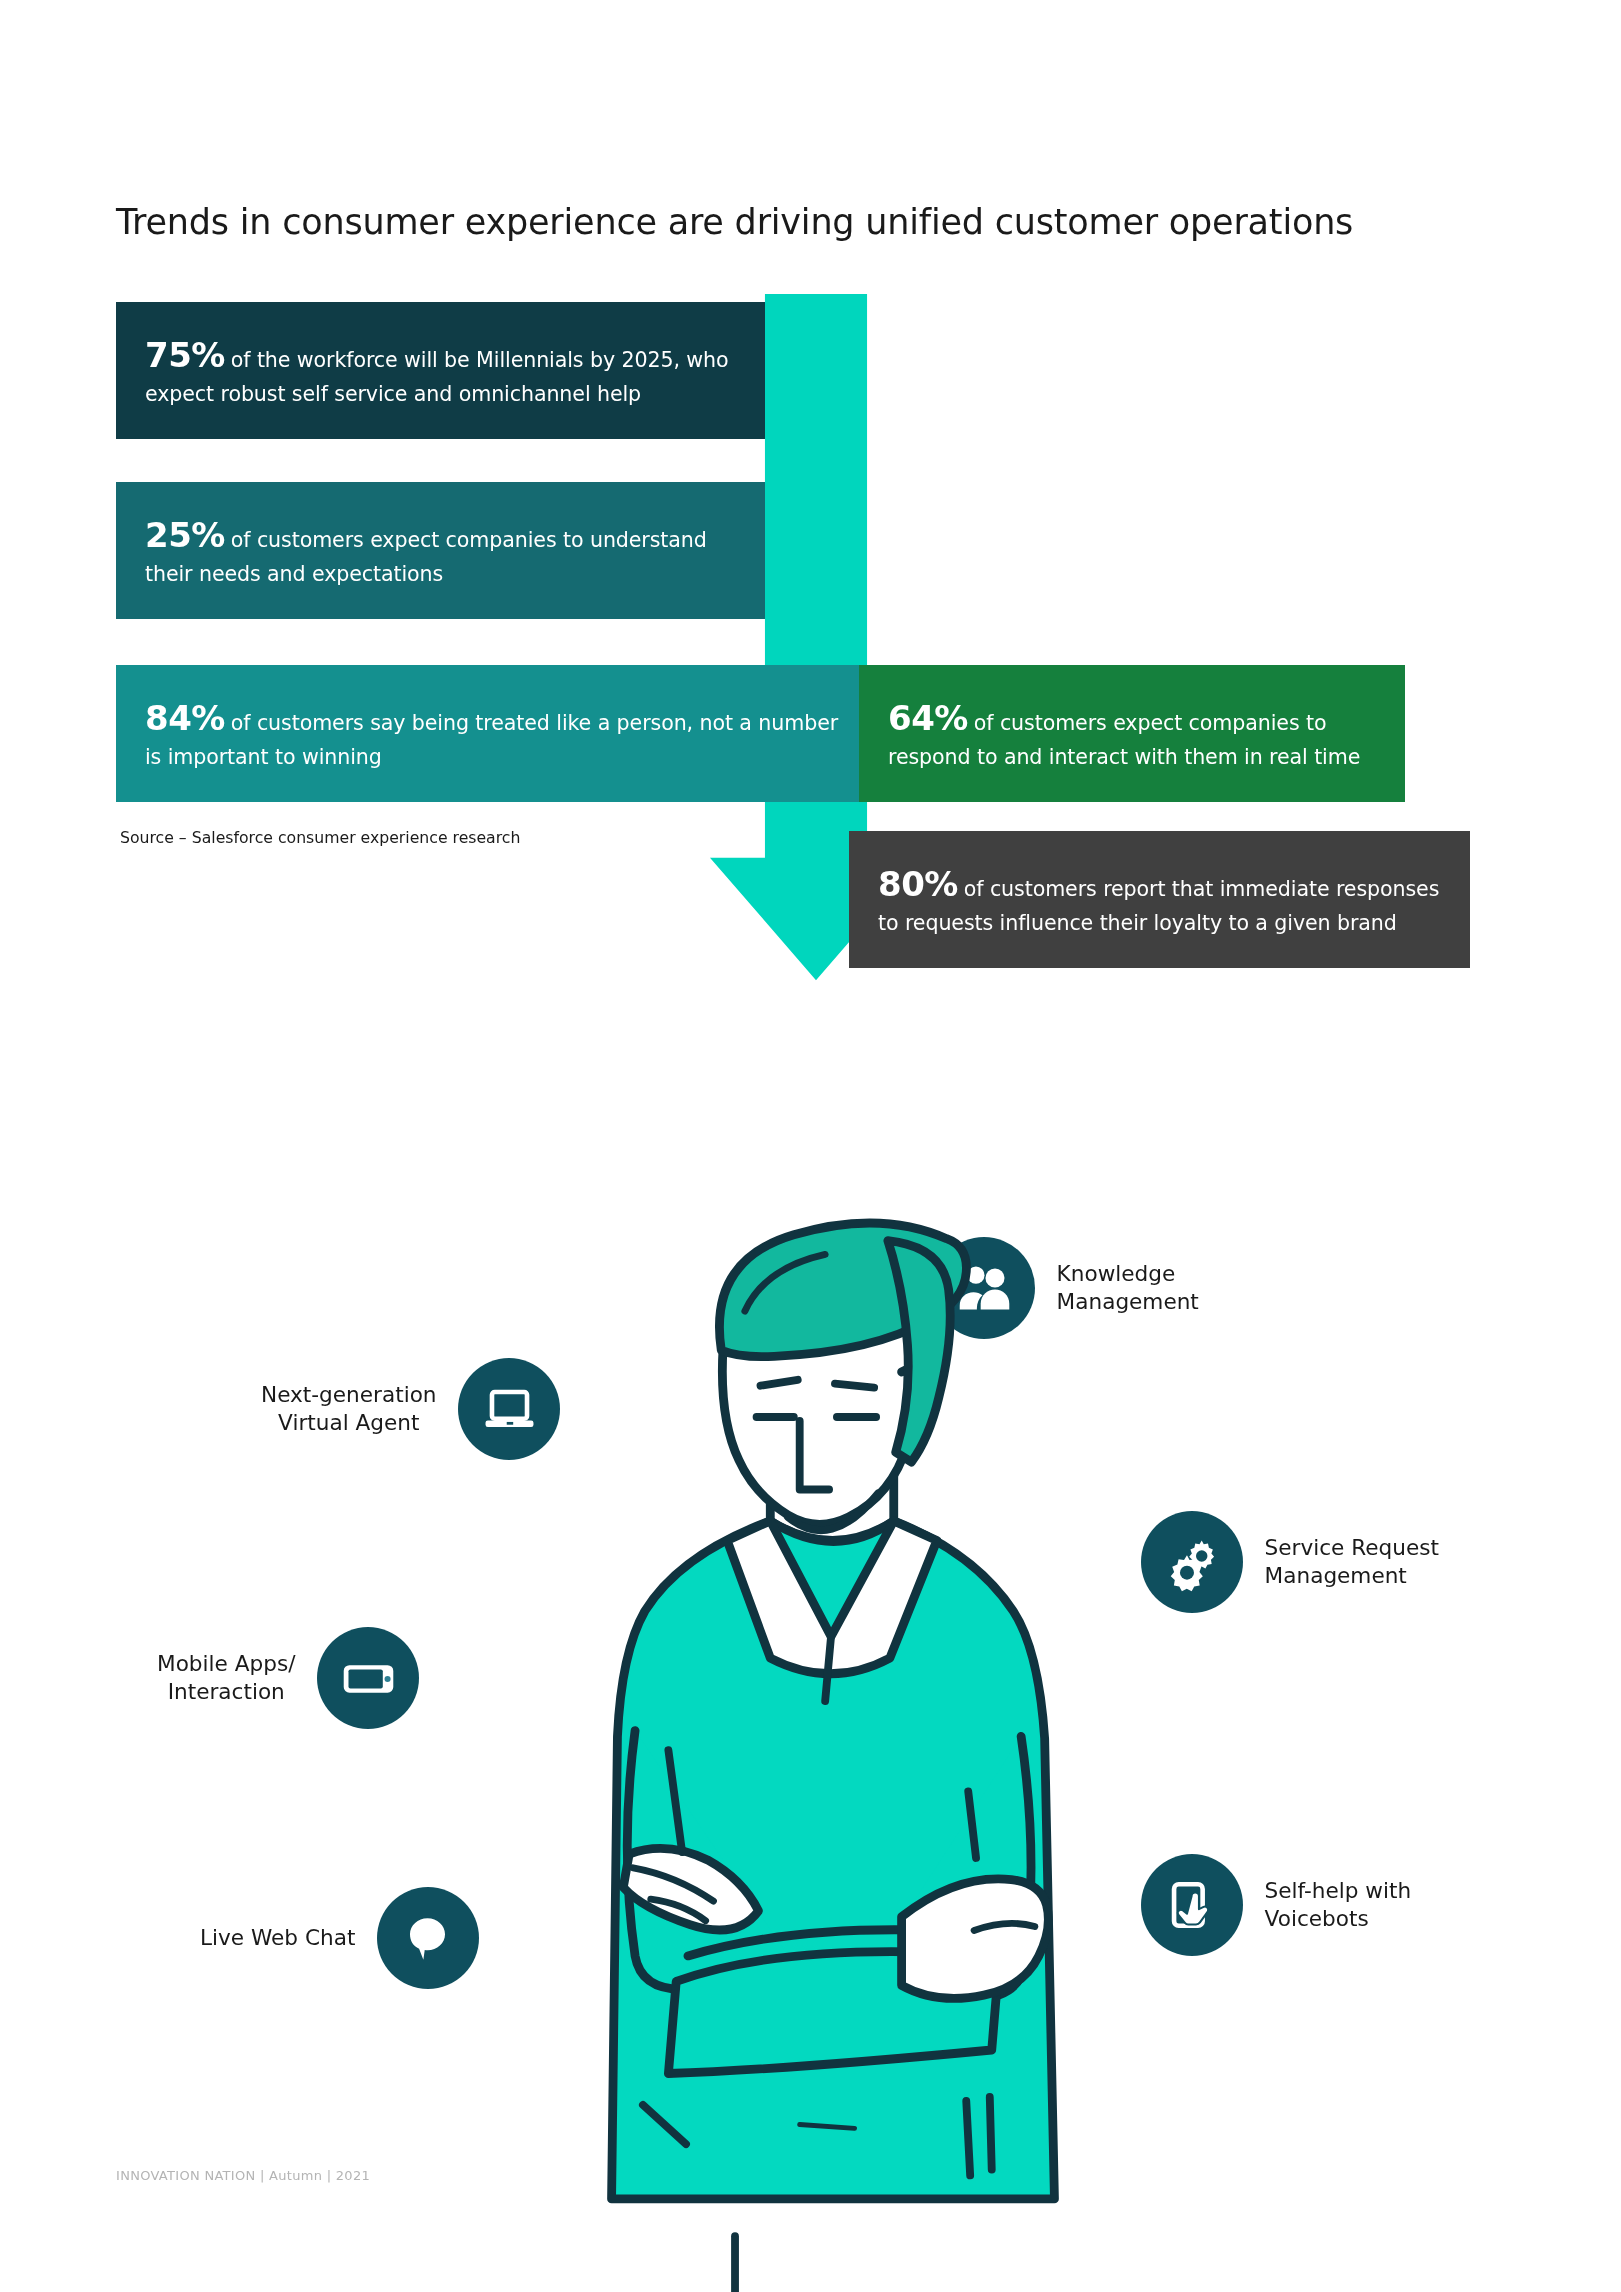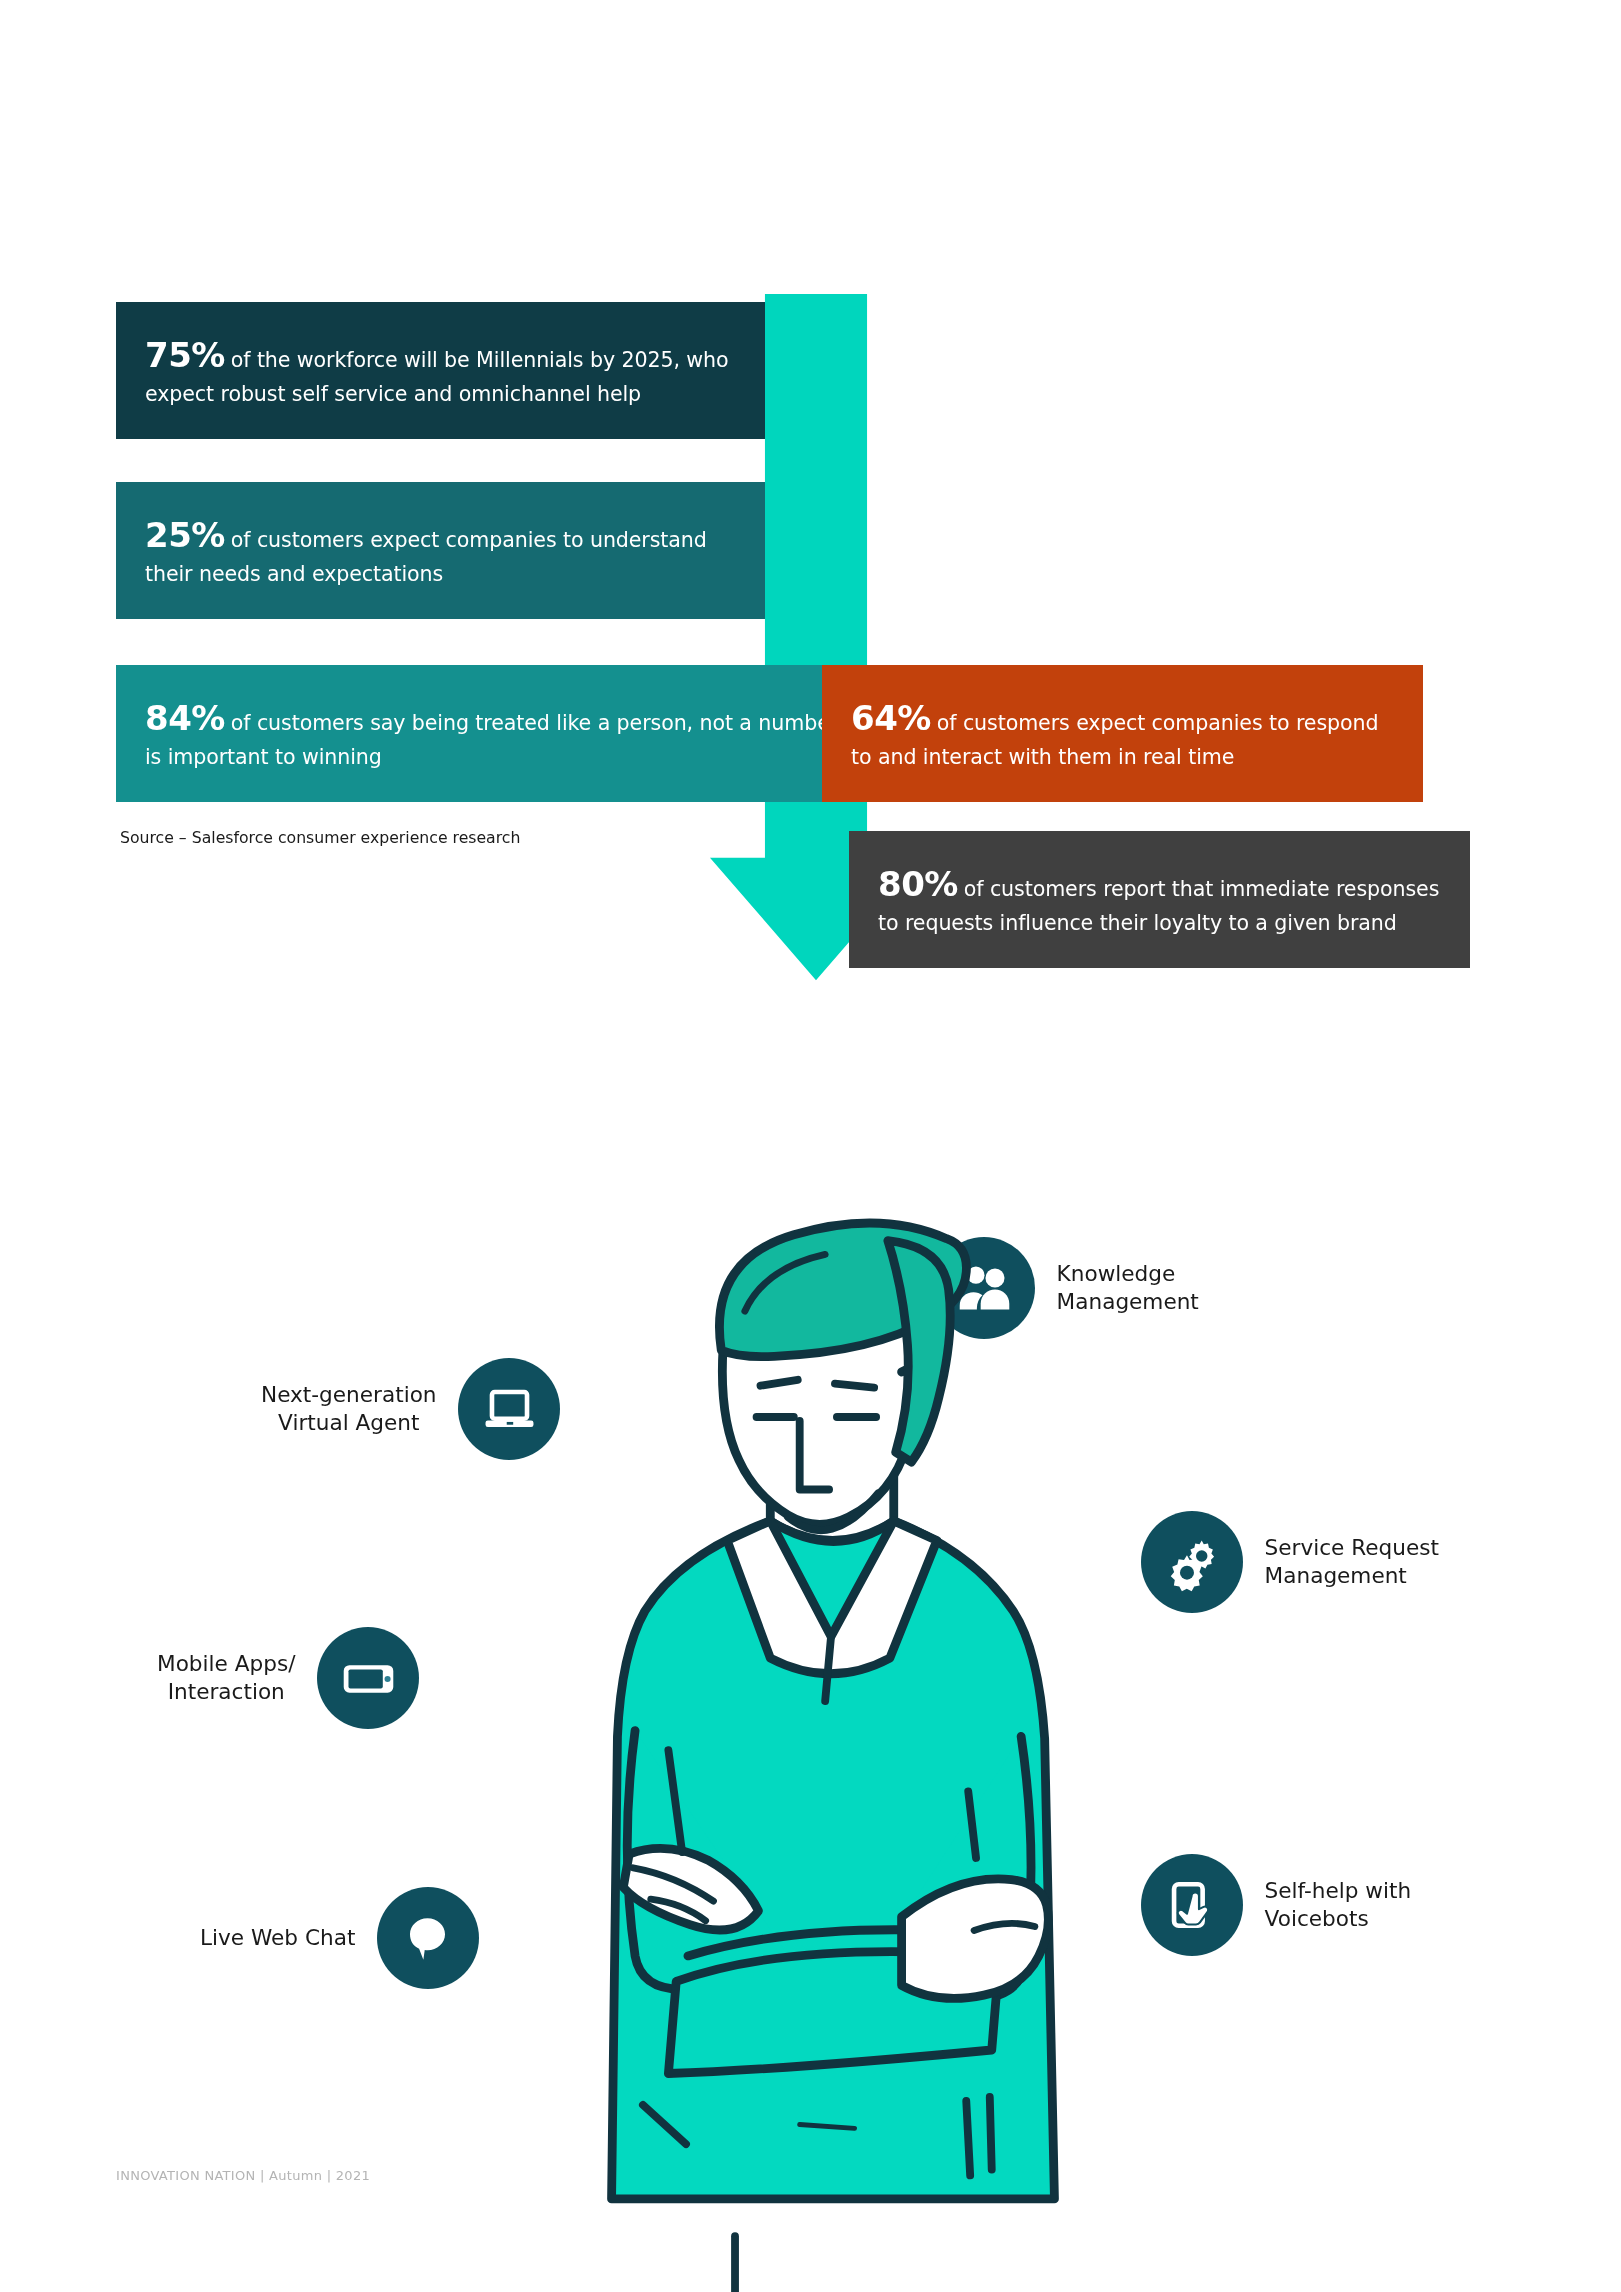--- a/index.html
+++ b/index.html
@@ -58,21 +58,21 @@
   .stat-pct {
     font-size: 34px;
     font-weight: 700;
     letter-spacing: -0.5px;
     margin-right: 5.9px;
   }
 
   #stat-75 { left: 116px; top: 302px; width: 649px; height: 137px; background: #0f3c46; }
   #stat-76 { left: 116px; top: 482px; width: 649px; height: 137px; background: #156a71; }
   #stat-84 { left: 116px; top: 665px; width: 759px; height: 137px; background: #14908f; }
-  #stat-64 { left: 822px; top: 665px; width: 601px; height: 137px; background: #c2410c; }
+  #stat-64 { left: 859px; top: 665px; width: 546px; height: 137px; background: #15803d; }
   #stat-80 { left: 849px; top: 831px; width: 621px; height: 137px; background: #404040; }
 
   
   #source-note {
     position: absolute;
     left: 120px;
     top: 828px;
     font-size: 15.7px;
     color: #1a1a1a;
     font-weight: 400;
@@ -141,20 +141,21 @@
     font-size: 13px;
     color: #b4b4b4;
     letter-spacing: 0.3px;
   }
 </style>
 </head>
 <body>
 
 <div id="page">
 
+  <div id="page-title">Trends in consumer experience are driving unified customer operations</div>
 
   <svg id="down-arrow" viewBox="0 0 220 860" preserveAspectRatio="none" aria-hidden="true">
     <path d="M58 0 H162 V575 H218 L110 700 L2 575 H58 Z" fill="#00d6bd"></path>
   </svg>
 
   <div class="stat-box" id="stat-75">
     <div class="stat-text">
       <span class="stat-pct">75%</span><span>of the workforce will be Millennials by 2025, who expect robust self service and omnichannel help</span>
     </div>
   </div>

